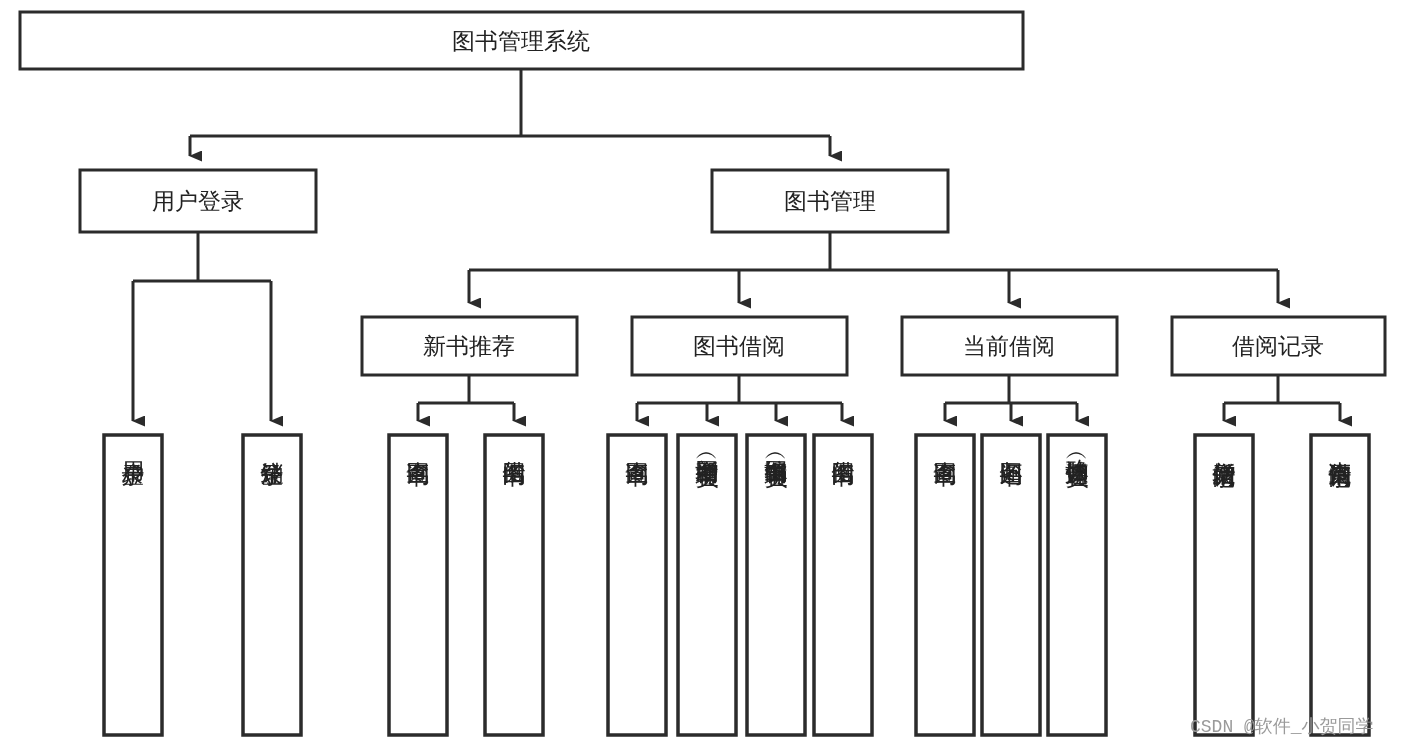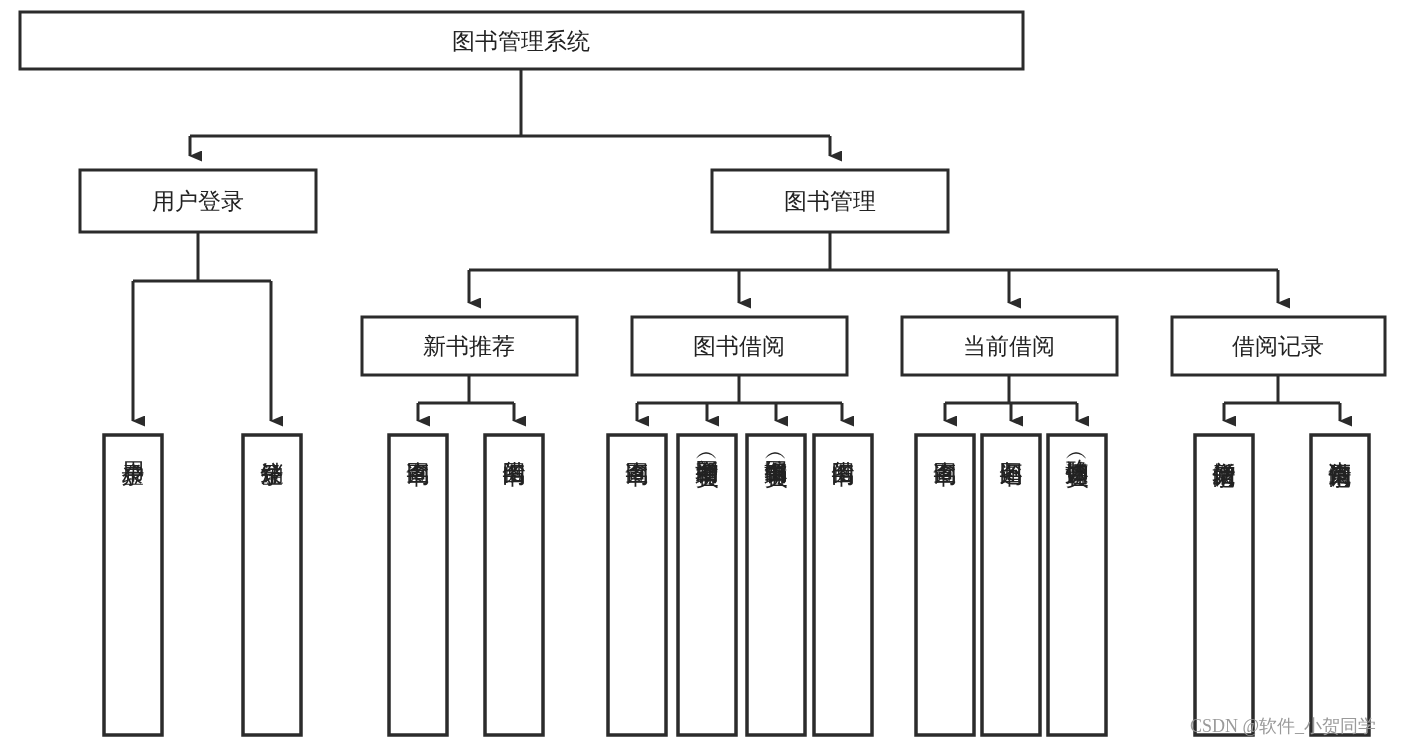--- a/index.html
+++ b/index.html
@@ -26,21 +26,21 @@
     letter-spacing:1px;
     white-space:nowrap;
   }
   .leaf-fo-inner{
     width:100%;height:100%;
     display:flex;align-items:flex-start;justify-content:center;
   }
   .watermark{
     position:absolute;
     left:1190px;top:714px;
-    font-family:Liberation Serif, serif;
+    font-family:Liberation Mono, monospace;
     font-size:18px;
     color:#9a9a9a;
     white-space:nowrap;
     user-select:none;
   }
 </style>
 </head>
 <body>
 
 <div id="stage">

